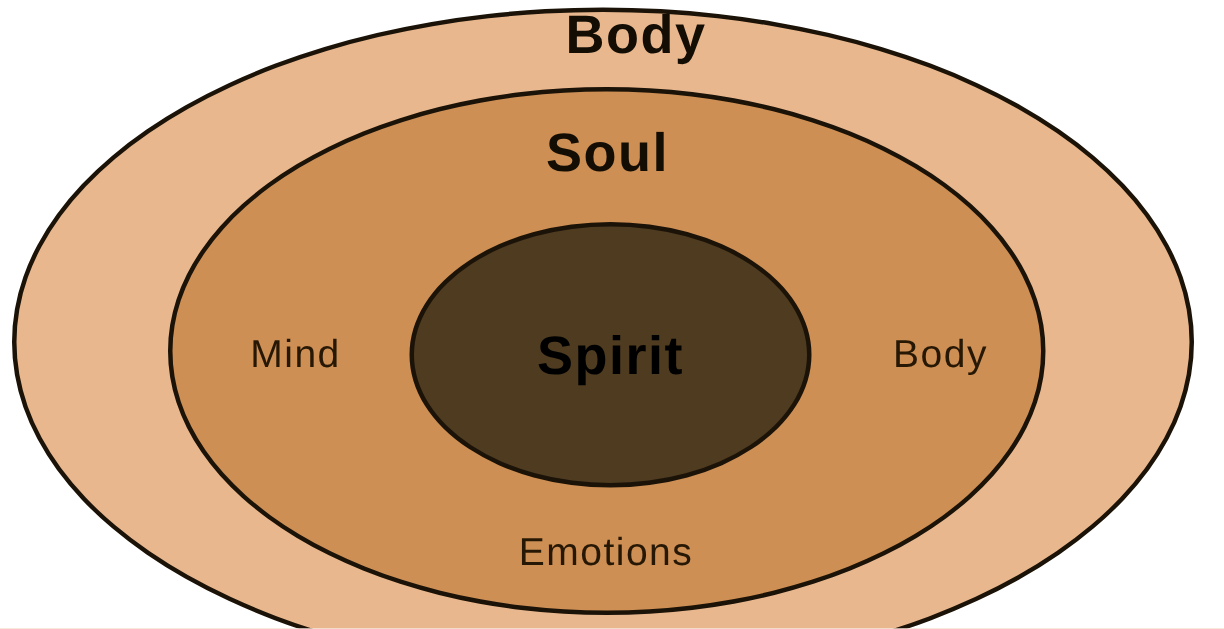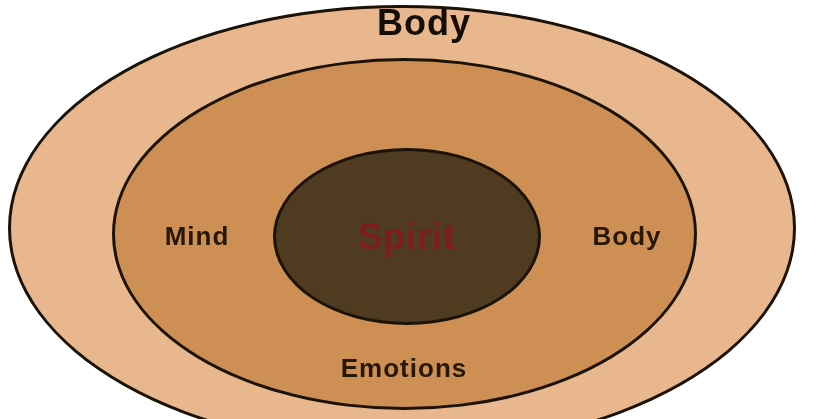--- a/index.html
+++ b/index.html
@@ -46,43 +46,44 @@
       font-weight: 600;
       letter-spacing: 1px;
       color: #130d04;
       user-select: none;
     }
     .lbl.big {
       font-size: 36px;
     }
     .lbl.small {
       font-size: 26px;
-      font-weight: 700;
+      font-weight: 400;
       color: #271805;
     }
     .lbl-body     { left: 424px; top: 23px;  }
     .lbl-soul     { left: 405px; top: 102px; }
-    .lbl-spirit   { left: 407px; top: 237px; color: #7f1d1d; }
+    .lbl-spirit   { left: 407px; top: 237px; color: #000000; }
     .lbl-mind     { left: 197px; top: 236px; }
     .lbl-will     { left: 627px; top: 236px; }
     .lbl-emotions { left: 404px; top: 368px; text-align: center; }
   </style>
 </head>
 <body>
 
 <div class="stage">
 
   <div class="ring outer" style="background-color: rgb(233, 183, 141);"></div>
 
   <div class="ring middle" style="background-color: rgb(205, 143, 84);"></div>
 
   <div class="ring inner" style="background-color: rgb(78, 59, 32);"></div>
 
   <div class="lbl big lbl-body">Body</div>
 
+  <div class="lbl big lbl-soul">Soul</div>
 
   <div class="lbl big lbl-spirit">Spirit</div>
 
   <div class="lbl small lbl-mind">Mind</div>
 
   <div class="lbl small lbl-will">Body</div>
 
   <div class="lbl small lbl-emotions">Emotions</div>
 
 </div>

